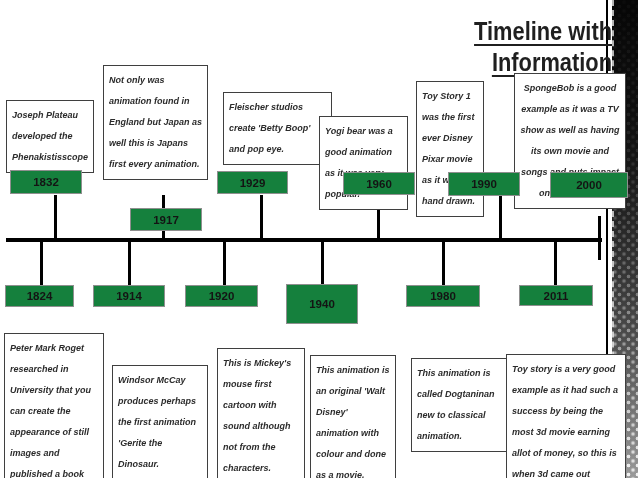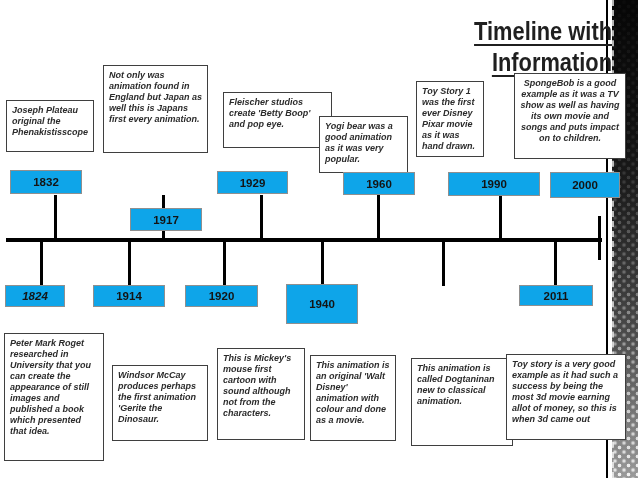--- a/index.html
+++ b/index.html
@@ -42,28 +42,28 @@
     z-index:3;
   }
 
   
   .note {
     position:absolute;
     background:#fff;
     border:1.4px solid #3f3f3f;
     color:#2b2b2b;
     font-style:italic; font-weight:bold;
-    font-size:9px; line-height:11px;
+    font-size:9px; line-height:21px;
     padding:4px 5px;
     z-index:4;
   }
   
   .year {
     position:absolute;
-    background:#0ea5e9;
+    background:#15803d;
     border:1px solid #8f8f8f;
     color:#141414;
     font-weight:bold; font-size:11.5px;
     display:flex; align-items:center; justify-content:center;
     z-index:4;
   }
   
   .hline { position:absolute; background:#000; z-index:2; }
   .tick  { position:absolute; width:3px; background:#000; z-index:2; }
 
@@ -73,25 +73,25 @@
   #tn2 { left:223px; top:92px;  width:109px;  min-height:56px; }
   #tn3 { left:319px; top:90px;  width:89px;  min-height:57px;margin-top:26px; }
   #tn4 { left:416px; top:81px;  width:68px;  min-height:72px; }
   #tn5 { left:514px; top:73px;  width:112px; min-height:86px;text-align:center; }
 
   
   #ty0 { left:10px;  top:170px; width:72px; height:24px; }
   #ty1 { left:130px; top:172px; width:72px; height:23px;margin-top:36px; }
   #ty2 { left:217px; top:171px; width:71px; height:23px; }
   #ty3 { left:343px; top:172px; width:72px; height:23px; }
-  #ty4 { left:448px; top:172px; width:92px; height:24px; }
-  #ty5 { left:550px; top:172px; width:70px; height:26px; }
+  #ty4 { left:448px; top:172px; width:72px; height:24px; }
+  #ty5 { left:550px; top:172px; width:78px; height:26px; }
 
   
-  #by0 { left:5px;   top:285px; width:60px; height:22px;font-style:italic; }
+  #by0 { left:5px;   top:285px; width:69px; height:22px; }
   #by1 { left:93px;  top:285px; width:72px; height:22px; }
   #by2 { left:185px; top:285px; width:73px; height:22px; }
   #by3 { left:286px; top:284px; width:72px; height:40px; }
   #by4 { left:406px; top:285px; width:74px; height:22px; }
   #by5 { left:519px; top:285px; width:74px; height:21px; }
 
   
   #bn0 { left:4px;   top:333px; width:100px; min-height:128px; }
   #bn1 { left:112px; top:365px; width:96px;  min-height:76px; }
   #bn2 { left:217px; top:348px; width:88px;  min-height:92px;font-style:italic; }
@@ -113,21 +113,21 @@
   #td3 { left:321px; } #td4 { left:442px; } #td5 { left:554px; }
   .tick.down { top:241px; height:45px; }
 </style>
 </head>
 <body>
 
 <div id="slide">
 
   <h1 id="title">Timeline with Information</h1>
 
-  <div class="note" id="tn0">Joseph Plateau original the Phenakistisscope</div>
+  <div class="note" id="tn0">Joseph Plateau developed the Phenakistisscope</div>
   <div class="note" id="tn1">Not only was animation found in England but Japan as well this is Japans first every animation.</div>
   <div class="note" id="tn2">Fleischer studios create 'Betty Boop' and pop eye.</div>
   <div class="note" id="tn3">Yogi bear was a good animation as it was very popular.</div>
   <div class="note" id="tn4">Toy Story 1 was the first ever Disney Pixar movie as it was hand drawn.</div>
   <div class="note" id="tn5">SpongeBob is a good example as it was a TV show as well as having its own movie and songs and puts impact on to children.</div>
 
   <div class="year" id="ty0">1832</div>
   <div class="year" id="ty1">1917</div>
   <div class="year" id="ty2">1929</div>
   <div class="year" id="ty3">1960</div>
@@ -147,20 +147,21 @@
   <div class="tick down" id="td1"></div>
   <div class="tick down" id="td2"></div>
   <div class="tick down" id="td3"></div>
   <div class="tick down" id="td4"></div>
   <div class="tick down" id="td5"></div>
 
   <div class="year" id="by0">1824</div>
   <div class="year" id="by1">1914</div>
   <div class="year" id="by2">1920</div>
   <div class="year" id="by3">1940</div>
+  <div class="year" id="by4">1980</div>
   <div class="year" id="by5">2011</div>
 
   <div class="note" id="bn0">Peter Mark Roget researched in University that you can create the appearance of still images and published a book which presented that idea.</div>
   <div class="note" id="bn1">Windsor McCay produces perhaps the first animation 'Gerite the Dinosaur.</div>
   <div class="note" id="bn2">This is Mickey's mouse first cartoon with sound although not from the characters.</div>
   <div class="note" id="bn3">This animation is an original 'Walt Disney' animation with colour and done as a movie.</div>
   <div class="note" id="bn4">This animation is called Dogtaninan new to classical animation.</div>
   <div class="note" id="bn5">Toy story is a very good example as it had such a success by being the most 3d movie earning allot of money, so this is when 3d came out</div>
 
   <div id="right-border"></div>

